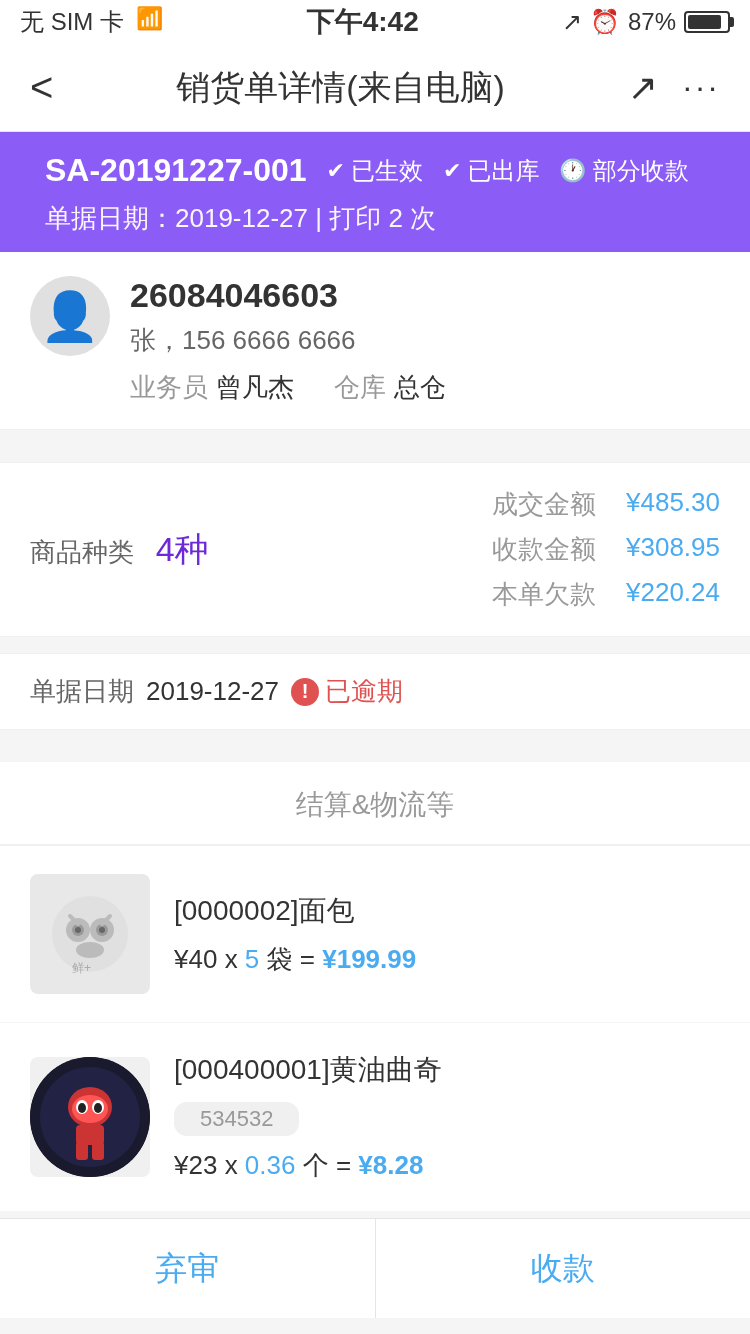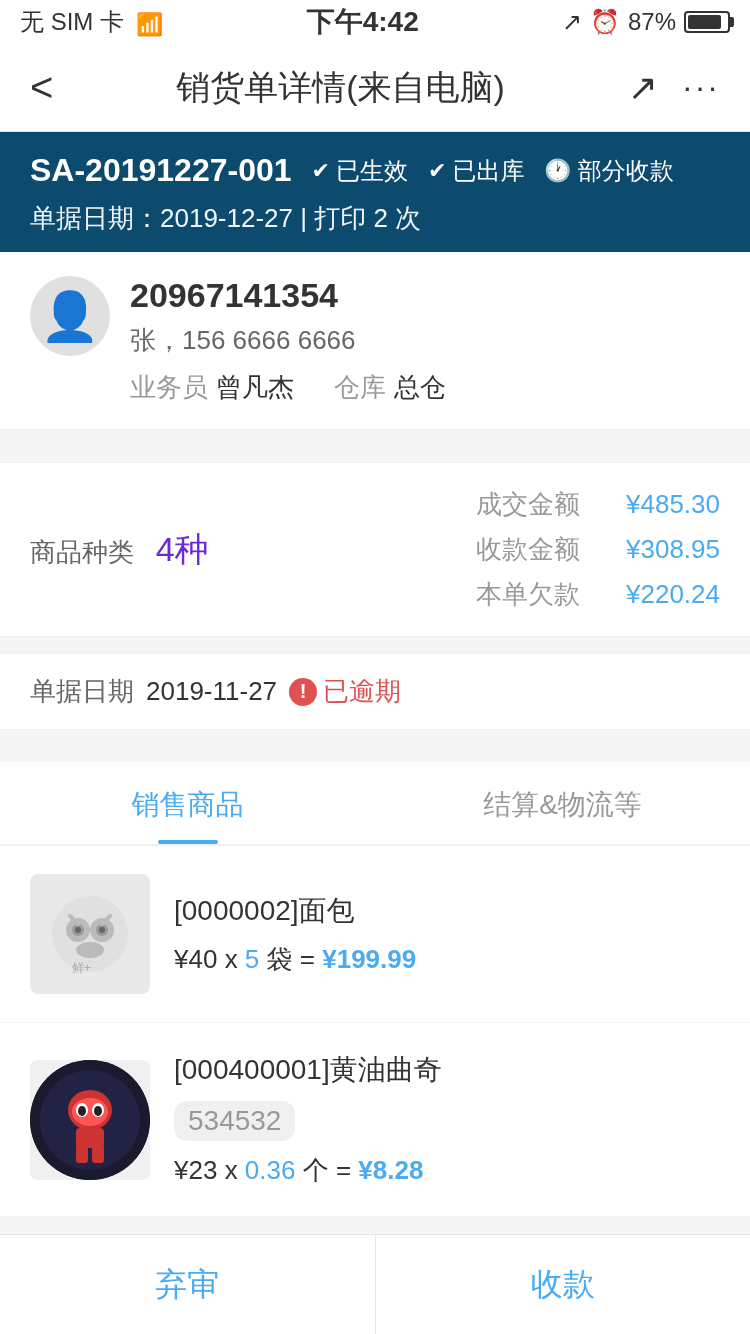--- a/index.html
+++ b/index.html
@@ -18,21 +18,21 @@
       width: 750px;
       height: 44px;
       background: #fff;
       display: flex;
       align-items: center;
       justify-content: space-between;
       padding: 0 20px;
       font-size: 24px;
       font-weight: 500;
     }
-    .status-left { display: flex; align-items: flex-end; gap: 12px; }
+    .status-left { display: flex; align-items: flex-start; gap: 12px; }
     .status-center { font-size: 28px; font-weight: 600; }
     .status-right { display: flex; align-items: center; gap: 8px; font-size: 24px; }
     .battery {
       width: 46px; height: 22px; border: 2px solid #333; border-radius: 4px;
       position: relative; display: flex; align-items: center; padding: 2px;
     }
     .battery::after {
       content: ''; position: absolute; right: -6px; top: 50%;
       transform: translateY(-50%); width: 4px; height: 10px;
       background: #333; border-radius: 0 2px 2px 0;
@@ -51,22 +51,22 @@
       border-bottom: 1px solid #e5e5e5;
     }
     .nav-title { font-size: 34px; font-weight: 400; color: #333; }
     .nav-back { font-size: 40px; color: #333; cursor: pointer; }
     .nav-actions { display: flex; align-items: center; gap: 24px; }
     .nav-share { font-size: 36px; color: #333; }
     .nav-more { font-size: 32px; color: #333; letter-spacing: 2px; }
 
     
     .header-banner {
-      background: #0c4a6e;
-      padding: 20px 30px 16px;
+      background: #8b5cf6;
+      padding: 20px 45px 16px;
     }
     .banner-top {
       display: flex;
       align-items: center;
       gap: 20px;
       margin-bottom: 12px;
     }
     .order-id { font-size: 32px; font-weight: 700; color: #fff; }
     .badge {
       display: flex; align-items: center; gap: 6px;
@@ -108,21 +108,21 @@
       border-bottom: 1px solid #f0f0f0;
     }
     .summary-row {
       display: flex;
       justify-content: space-between;
       align-items: center;
     }
     .summary-left { font-size: 26px; color: #666; }
     .summary-count { font-size: 34px; color: #6d28d9; font-weight: 500; }
     .summary-right { display: flex; flex-direction: column; align-items: flex-end; gap: 10px; }
-    .amount-row { display: flex; gap: 20px; font-size: 26px; align-items: center; }
+    .amount-row { display: flex; gap: 4px; font-size: 26px; }
     .amount-label { color: #999; }
     .amount-value { color: #4aabf0; font-weight: 500; min-width: 120px; text-align: right; }
 
     
     .due-section {
       background: #fff;
       padding: 20px 30px;
       margin-top: 16px;
       display: flex;
       align-items: center;
@@ -193,31 +193,31 @@
     .product-img-placeholder {
       width: 100%; height: 100%;
       display: flex; align-items: center; justify-content: center;
       background: #e8e8e8;
     }
     .product-info { flex: 1; }
     .product-name { font-size: 28px; color: #333; font-weight: 500; margin-bottom: 12px; }
     .product-sku {
       display: inline-block;
       background: #f0f0f0; color: #999;
-      font-size: 28px; padding: 4px 14px;
+      font-size: 22px; padding: 4px 26px;
       border-radius: 13px; margin-bottom: 12px;
     }
     .product-price { font-size: 26px; color: #333; }
     .product-price .qty { color: #4aabf0; }
     .product-price .total { color: #4aabf0; font-weight: 600; }
 
     
     .bottom-bar {
       position: fixed;
-      bottom: 0; left: 0;
+      bottom: 16px; left: 0;
       width: 750px; height: 100px;
       background: #fff;
       border-top: 1px solid #e5e5e5;
       display: flex;
     }
     .bottom-btn {
       flex: 1;
       display: flex; align-items: center; justify-content: center;
       font-size: 32px;
       cursor: pointer;
@@ -277,21 +277,21 @@
     </span>
   </div>
   <div class="banner-sub">单据日期：2019-12-27 | 打印 2 次</div>
 </div>
 
 <div class="customer-section">
   <div class="avatar">
     <span class="avatar-icon">👤</span>
   </div>
   <div class="customer-info">
-    <div class="customer-name">20967141354</div>
+    <div class="customer-name">26084046603</div>
     <div class="customer-contact">张，156 6666 6666</div>
     <div class="customer-meta">
       <div class="meta-item">
         <span class="meta-label">业务员</span>
         <span class="meta-value">曾凡杰</span>
       </div>
       <div class="meta-item">
         <span class="meta-label">仓库</span>
         <span class="meta-value">总仓</span>
       </div>
@@ -320,33 +320,30 @@
       <div class="amount-row">
         <span class="amount-label">本单欠款</span>
         <span class="amount-value">¥220.24</span>
       </div>
     </div>
   </div>
 </div>
 
 <div class="due-section">
   <span class="due-label">单据日期</span>
-  <span class="due-date">2019-11-27</span>
+  <span class="due-date">2019-12-27</span>
   <span class="overdue-badge">
     <span class="overdue-dot">!</span>
     <span>已逾期</span>
   </span>
 </div>
 
 <div class="divider"></div>
 
 <div class="tabs">
-  <div class="tab active">
-    <span>销售商品</span>
-  </div>
   <div class="tab">
     <span>结算&amp;物流等</span>
   </div>
 </div>
 
 <div class="product-list">
 
   <div class="product-item">
     <div class="product-img">
       <div class="product-img-placeholder">

